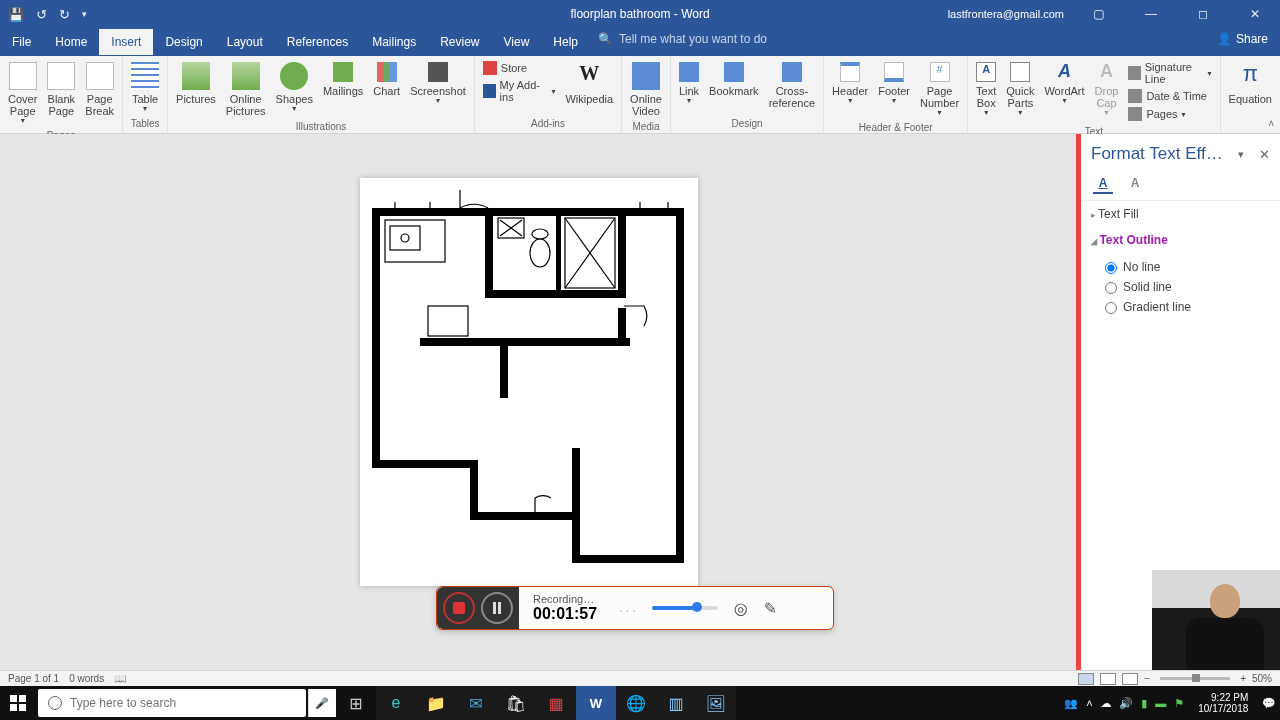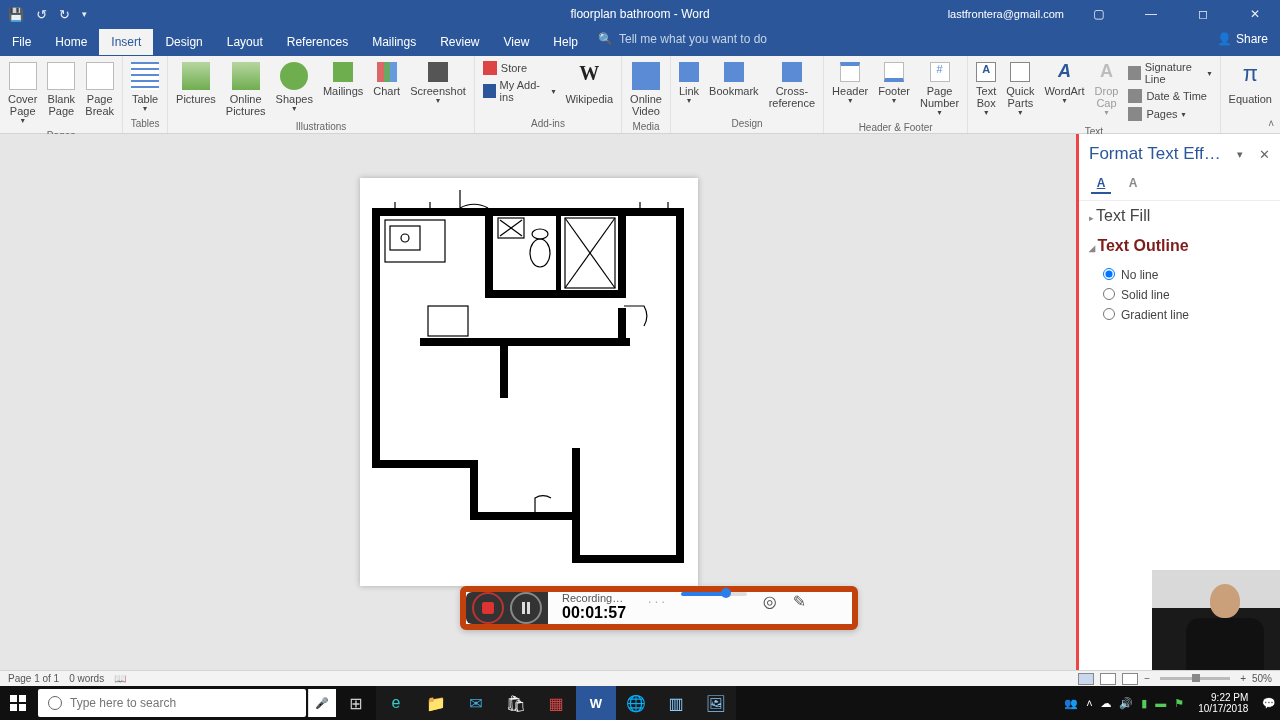--- a/index.html
+++ b/index.html
@@ -24,37 +24,37 @@
 .rbtn .ic.big{width:28px;height:28px}
 .rbtn span{display:block;font-size:11px}
 .small-stack{display:flex;flex-direction:column;gap:2px;padding:2px;font-size:11px}
 .small-stack div{display:flex;align-items:center;gap:4px;padding:1px 2px;cursor:pointer}
 .small-stack .sic{width:14px;height:14px;background:#888}
 .collapse-caret{position:absolute;right:6px;bottom:4px;font-size:10px;color:#666}
 .workspace{position:absolute;top:134px;left:0;right:0;bottom:50px;background:#e6e6e6}
 .page{position:absolute;left:360px;top:44px;width:338px;height:408px;background:#fff;box-shadow:0 0 6px rgba(0,0,0,.25)}
 .floorplan{position:absolute;inset:0}
 .floorplan svg{width:100%;height:100%}
-.sidepane{position:absolute;right:0;top:0;bottom:0;width:204px;background:#fff;border-left:3px solid #ef4444;font-size:12px}
+.sidepane{position:absolute;right:0;top:0;bottom:0;width:204px;background:#fff;border-left:5px solid #ef4444;font-size:12px}
 .sidepane .hdr{display:flex;align-items:center;justify-content:space-between;padding:10px 10px 4px;color:#2b579a;font-size:17px}
 .sidepane .hdr .x{color:#666;font-size:13px;cursor:pointer}
 .sidepane .iconrow{display:flex;gap:12px;padding:6px 12px;border-bottom:1px solid #eee}
 .sidepane .iconrow .aic{width:20px;height:20px;border-bottom:2px solid transparent;display:flex;align-items:center;justify-content:center;font-weight:bold;color:#888}
 .sidepane .iconrow .aic.sel{border-bottom-color:#2b579a;color:#2b579a}
-.sidepane .sect{padding:6px 10px;font-size:16px;color:#444;cursor:pointer}
-.sidepane .sect.exp{color:#7f1d1d;font-weight:600}
+.sidepane .sect{padding:6px 10px;font-size:12px;color:#444;cursor:pointer}
+.sidepane .sect.exp{color:#a21caf;font-weight:600}
 .sidepane .sect::before{content:"▸ ";font-size:9px;color:#888}
 .sidepane .sect.exp::before{content:"◢ ";font-size:8px;color:#888}
 .sidepane .opts{padding:4px 10px 4px 24px}
-.sidepane .opts label{display:flex;align-items:flex-start;gap:6px;font-size:12px;padding:3px 0;color:#444}
+.sidepane .opts label{display:flex;align-items:flex-end;gap:6px;font-size:12px;padding:3px 0;color:#444}
 .sidepane input[type=radio]{width:12px;height:12px}
 .webcam{position:absolute;right:0;bottom:0;width:128px;height:100px;background:linear-gradient(#d9d9d9 0 38%,#1a1a1a 38% 100%);}
 .webcam .head{position:absolute;left:58px;top:14px;width:30px;height:34px;background:#caa07a;border-radius:50% 50% 45% 45%}
 .webcam .body{position:absolute;left:34px;top:48px;width:78px;height:52px;background:#111;border-radius:14px 14px 0 0}
-.recorder{position:absolute;left:460px;top:452px;width:398px;height:44px;background:#fcfcfc;border:6px solid #c2410c;border-radius:6px;box-shadow:0 2px 6px rgba(0,0,0,.2);display:flex;align-items:flex-start}
+.recorder{position:absolute;left:436px;top:452px;width:398px;height:44px;background:#fcfcfc;border:1px solid #c2410c;border-radius:6px;box-shadow:0 2px 6px rgba(0,0,0,.2);display:flex;align-items:center}
 .recorder .dark{background:#333;height:100%;border-radius:6px 0 0 6px;display:flex;align-items:center;padding:0 6px;gap:6px}
 .recorder .circ{width:32px;height:32px;border-radius:50%;border:2px solid #888;display:flex;align-items:center;justify-content:center}
 .recorder .rec{border-color:#b33}
 .recorder .rec .sq{width:12px;height:12px;background:#d33;border-radius:2px}
 .recorder .pause .pb{width:3px;height:12px;background:#ddd;margin:0 1px;display:inline-block}
 .recorder .txt{padding:0 14px;display:flex;flex-direction:column;line-height:1.1}
 .recorder .txt .lbl{font-size:11px;color:#555}
 .recorder .txt .time{font-size:16px;font-weight:bold}
 .recorder .dots{color:#aaa;font-size:12px;padding:0 8px}
 .recorder .slider{width:66px;height:4px;background:linear-gradient(to right,#2b7de9 0 70%,#ddd 70%);border-radius:2px;position:relative;margin:0 8px}

